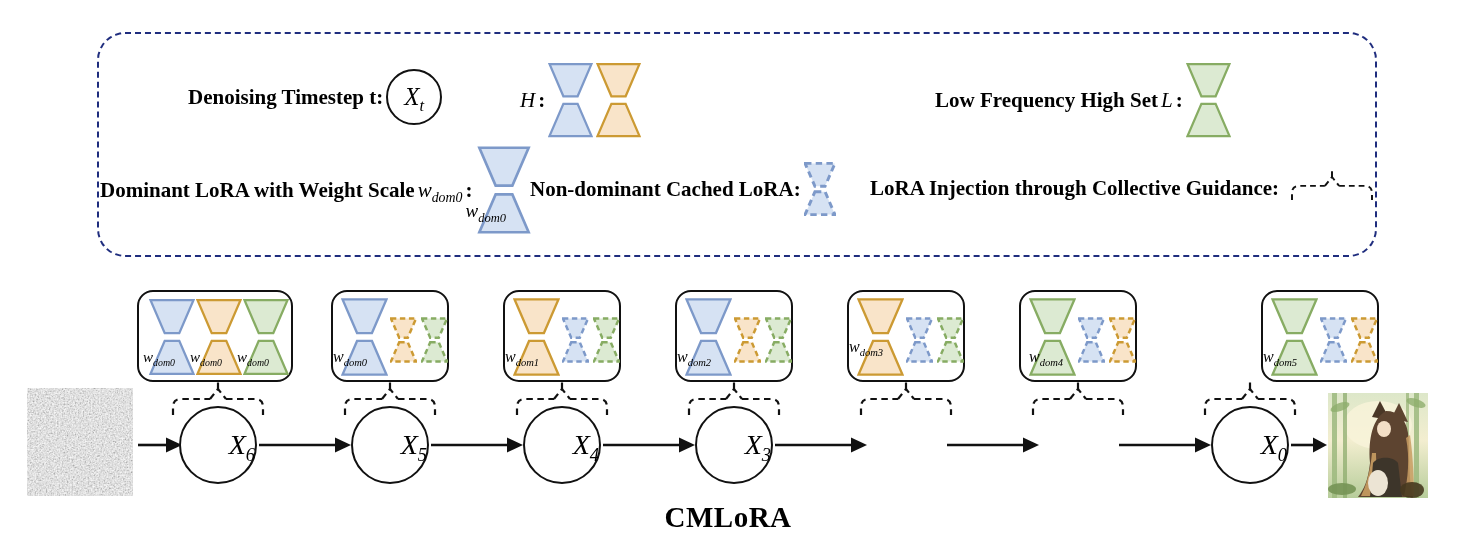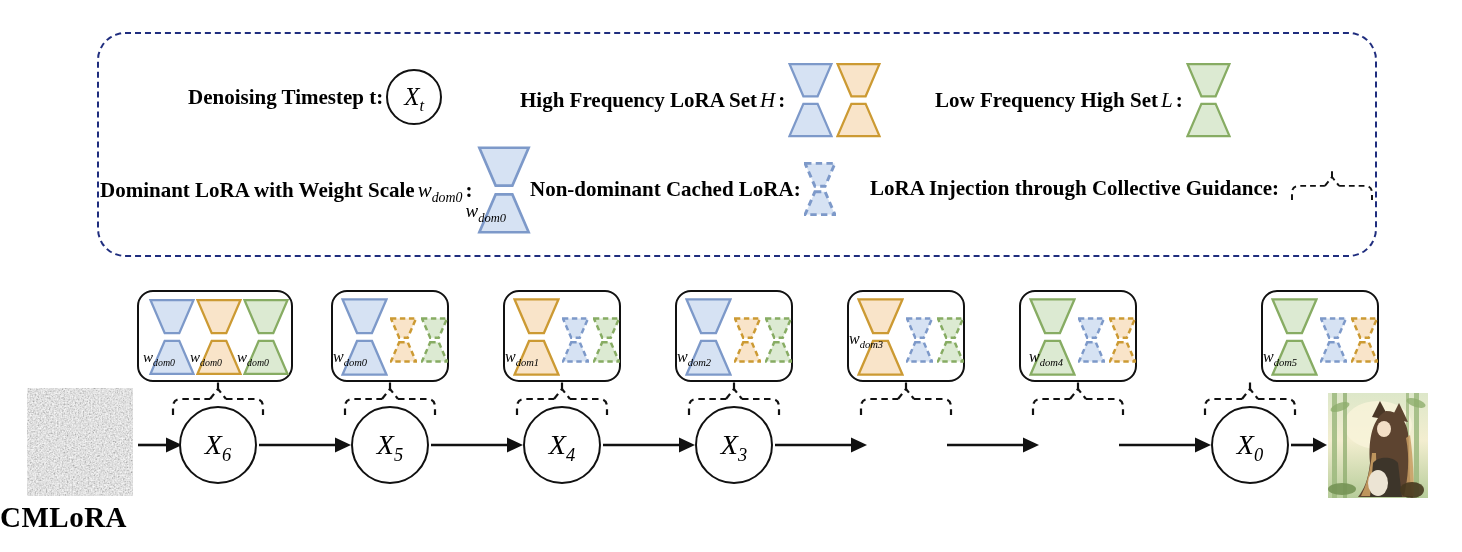--- a/index.html
+++ b/index.html
@@ -20,42 +20,41 @@
   .hg-weight .w-label{position:absolute;left:-10px;bottom:12px;font-weight:normal;
                       font-style:italic;font-size:19px;}
   
   .lora-box{position:absolute;top:290px;height:92px;border:2.6px solid #111;
             border-radius:16px;background:#fff;box-sizing:border-box;}
   .w-tag{position:absolute;font-style:italic;font-size:16px;font-weight:normal;
          white-space:nowrap;z-index:3;color:#000;}
   .brace-slot{position:absolute;top:380px;width:96px;height:36px;}
   .circle{position:absolute;top:406px;width:78px;height:78px;border:2.6px solid #111;
           border-radius:50%;background:#fff;display:flex;align-items:center;
-          justify-content:center;font-style:italic;font-size:28px;box-sizing:border-box;}
+          justify-content:flex-end;font-style:italic;font-size:28px;box-sizing:border-box;}
   .arrow{position:absolute;top:435px;}
   .img-frame{position:absolute;display:block;}
-  .caption{position:absolute;left:0;top:501px;width:1400px;
-           font-weight:bold;font-size:29px;letter-spacing:.5px;}
+  .caption{position:absolute;left:0;top:501px;width:1400px;text-align:center;
+           font-weight:bold;font-size:29px;letter-spacing:.5px;padding-left:28px;}
 </style>
 </head>
 <body>
 
 <div class="canvas">
 
   <div class="legend-box"></div>
 
   <div class="legend-item" style="left:188px;top:67px;height:60px">
     <span>Denoising Timestep t:</span>
     <span class="node-circle">
       <span class="math"><i>X</i><sub><i>t</i></sub></span>
     </span>
   </div>
 
   <div class="legend-item" style="left:520px;top:56px;height:88px">
-    <span>High Frequency LoRA Set</span>
     <span class="math"><i>H</i></span>
       <span>:</span>
     <span class="hg-slot">
         <svg width="45" height="84" viewBox="0 0 60 100" style="display:block">
     <path d="M2 2 H58 L39.5 45 H20.5 Z" fill="#d6e2f3" stroke="#7d99c9" stroke-width="3"></path>
     <path d="M20.5 55 H39.5 L58 98 H2 Z" fill="#d6e2f3" stroke="#7d99c9" stroke-width="3"></path>
         </svg>
         <svg width="45" height="84" viewBox="0 0 60 100" style="display:block">
     <path d="M2 2 H58 L39.5 45 H20.5 Z" fill="#f9e4c9" stroke="#cc9a33" stroke-width="3"></path>
     <path d="M20.5 55 H39.5 L58 98 H2 Z" fill="#f9e4c9" stroke="#cc9a33" stroke-width="3"></path>
@@ -242,21 +241,21 @@
         </svg>
       </span>
     </div>
   <div class="lora-box" style="left:847px;width:118px">
       <span style="position: absolute; left: 8px; top: 5px;">
         <svg width="47" height="80" viewBox="0 0 60 100" style="display:block">
     <path d="M2 2 H58 L39.5 45 H20.5 Z" fill="#f9e4c9" stroke="#cc9a33" stroke-width="3"></path>
     <path d="M20.5 55 H39.5 L58 98 H2 Z" fill="#f9e4c9" stroke="#cc9a33" stroke-width="3"></path>
         </svg>
       </span>
-      <span class="w-tag" style="left: 0px; bottom: 32px; font-size: 16px;"><i>w</i><sub><i>dom3</i></sub></span>
+      <span class="w-tag" style="left: 0px; bottom: 24px; font-size: 16px;"><i>w</i><sub><i>dom3</i></sub></span>
       <span style="position: absolute; left: 57px; top: 21px;">
         <svg width="27" height="54" viewBox="0 0 60 100" style="display:block">
     <path d="M2 2 H58 L39.5 45 H20.5 Z" fill="#d6e2f3" stroke="#7d99c9" stroke-width="5.5" stroke-dasharray="12 8"></path>
     <path d="M20.5 55 H39.5 L58 98 H2 Z" fill="#d6e2f3" stroke="#7d99c9" stroke-width="5.5" stroke-dasharray="12 8"></path>
         </svg>
       </span>
       <span style="position: absolute; left: 88px; top: 21px;">
         <svg width="27" height="54" viewBox="0 0 60 100" style="display:block">
     <path d="M2 2 H58 L39.5 45 H20.5 Z" fill="#dcead2" stroke="#87ac63" stroke-width="5.5" stroke-dasharray="12 8"></path>
     <path d="M20.5 55 H39.5 L58 98 H2 Z" fill="#dcead2" stroke="#87ac63" stroke-width="5.5" stroke-dasharray="12 8"></path>

